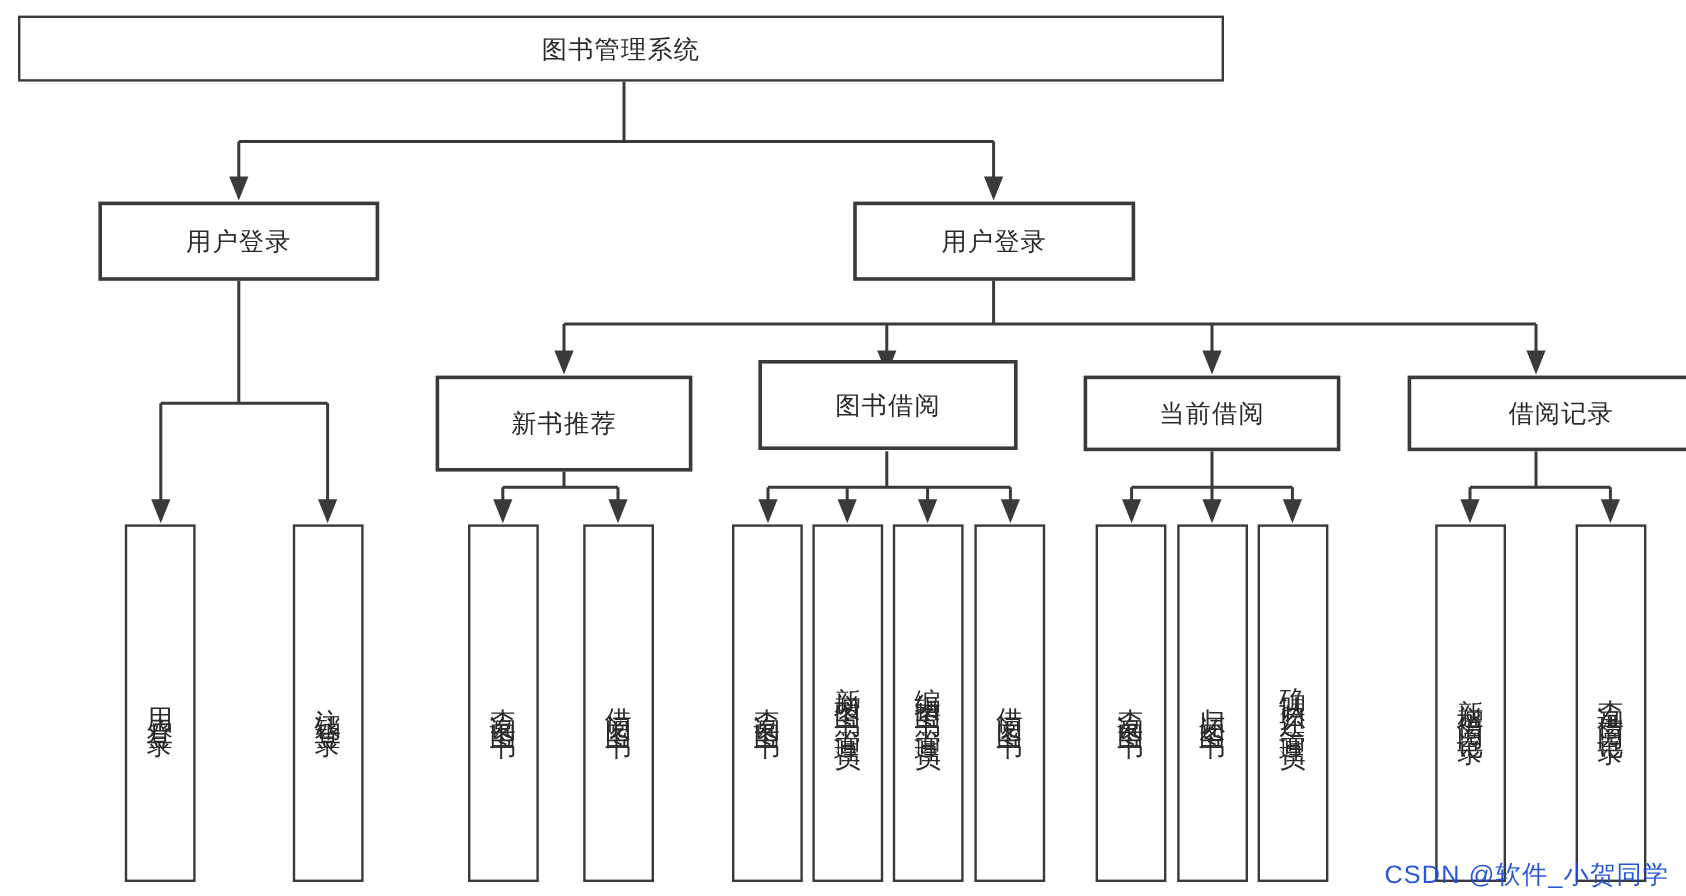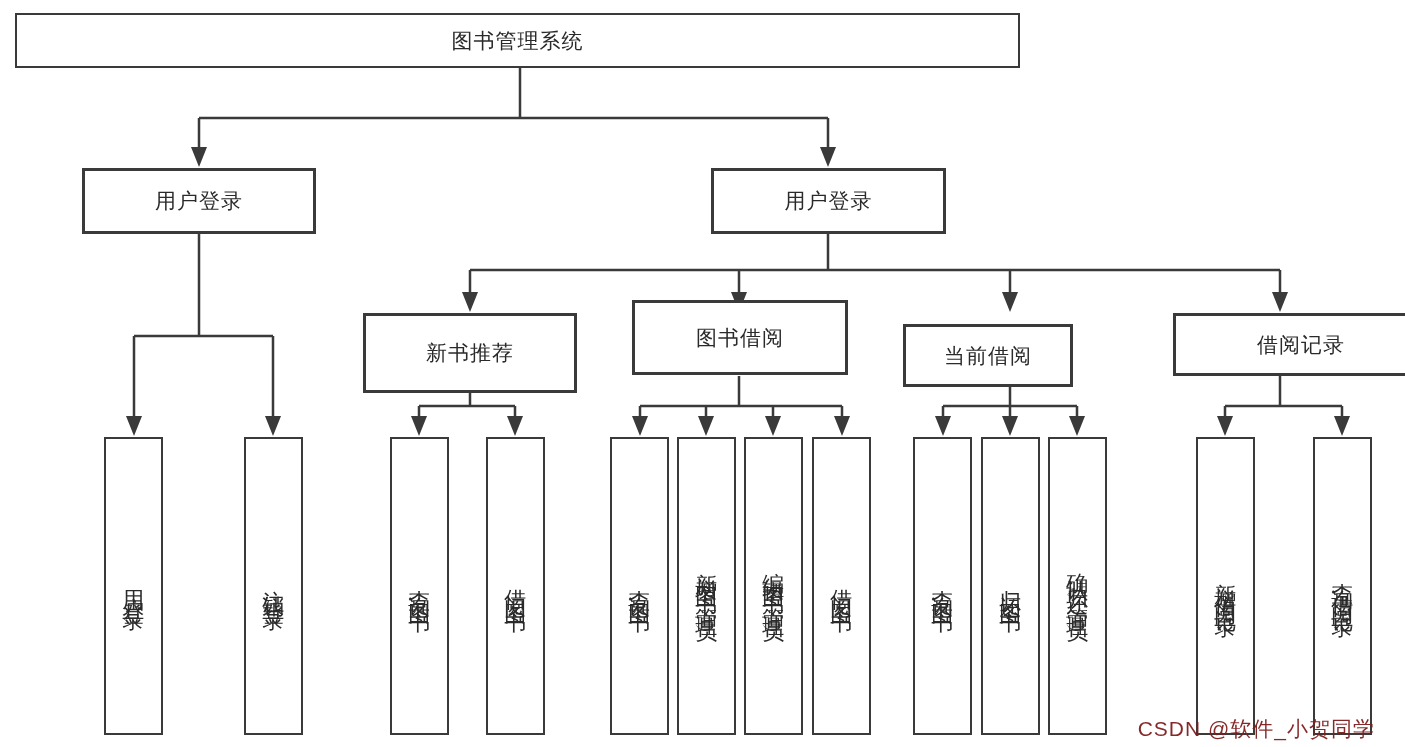--- a/index.html
+++ b/index.html
@@ -13,22 +13,22 @@
     box-sizing:border-box;display:flex;align-items:center;justify-content:center;
     color:#2a2a2a;
   }
   .b3{border-width:3px;}
   .h-label{font-size:21px;letter-spacing:1px;white-space:nowrap;}
   .leaf-label{
     writing-mode:vertical-rl;text-orientation:mixed;
     font-size:22px;letter-spacing:7px;line-height:1.15;white-space:nowrap;
   }
   .watermark{
-    position:absolute;right:30px;bottom:4px;font-size:21px;
-    color:#7f1d1d;opacity:.95;letter-spacing:1px;z-index:5;white-space:nowrap;text-align:center;
+    position:absolute;right:14px;bottom:4px;font-size:21px;
+    color:#1d4ed8;opacity:.95;letter-spacing:1px;z-index:5;white-space:nowrap;text-align:center;
   }
 </style>
 </head>
 <body>
 
 <div class="stage">
 
   <svg class="connectors" width="1405" height="747" viewBox="0 0 1405 747">
     <g stroke="#3a3a3a" stroke-width="2.5" fill="none">
       <path d="M520 67 V118 M199 118 H828 M199 118 V150 M828 118 V150"></path>
@@ -72,21 +72,21 @@
   <div class="box b3" style="left:711px;top:168px;width:235px;height:66px">
     <span class="h-label">用户登录</span>
   </div>
 
   <div class="box b3" style="left:363px;top:313px;width:214px;height:80px">
     <span class="h-label">新书推荐</span>
   </div>
   <div class="box b3" style="left:632px;top:300px;width:216px;height:75px">
     <span class="h-label">图书借阅</span>
   </div>
-  <div class="box b3" style="left:903px;top:324px;width:170px;height:63px">
+  <div class="box b3" style="left:903px;top:313px;width:214px;height:63px">
     <span class="h-label">当前借阅</span>
   </div>
   <div class="box b3" style="left:1173px;top:313px;width:256px;height:63px">
     <span class="h-label">借阅记录</span>
   </div>
 
   <div class="box" style="left:104px;top:437px;width:59px;height:298px">
     <span class="leaf-label">用户登录</span>
   </div>
   <div class="box" style="left:244px;top:437px;width:59px;height:298px">

